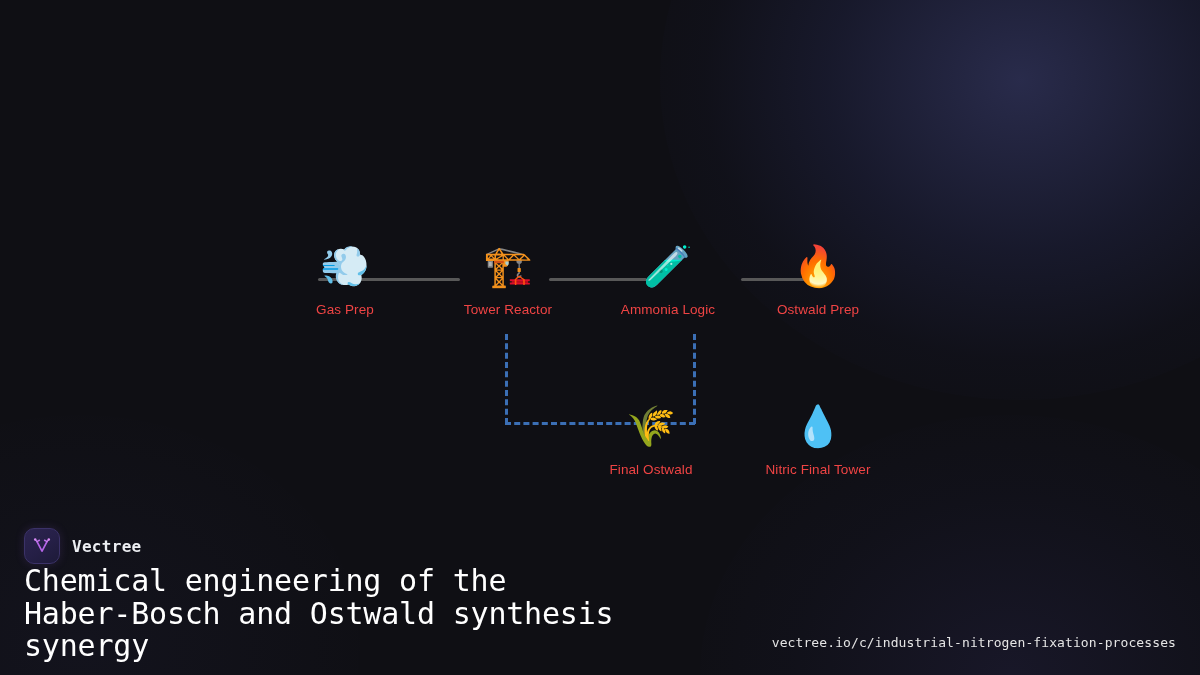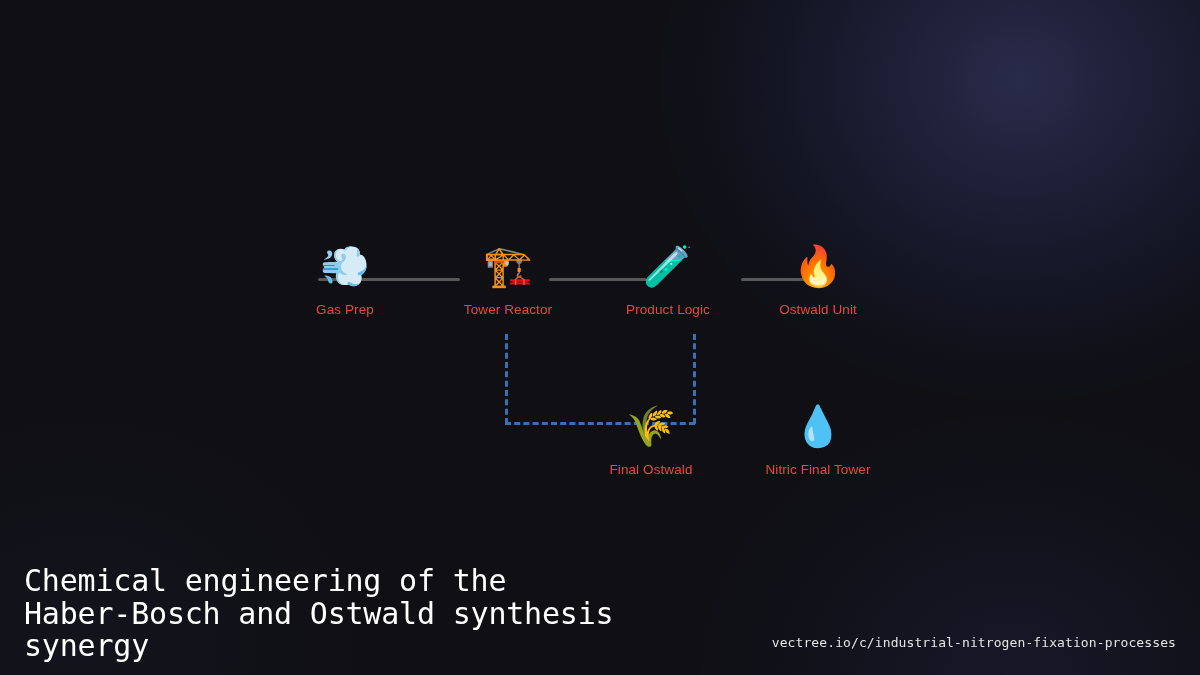--- a/index.html
+++ b/index.html
@@ -193,42 +193,56 @@
       <span class="node-label">Gas Prep</span>
     </div>
 
     <div class="node" style="left:508px; top:240px;">
       <span class="node-icon">🏗️</span>
       <span class="node-label">Tower Reactor</span>
     </div>
 
     <div class="node" style="left:668px; top:240px;">
       <span class="node-icon">🧪</span>
-      <span class="node-label">Product Logic</span>
+      <span class="node-label">Ammonia Logic</span>
     </div>
 
     <div class="node" style="left:818px; top:240px;">
       <span class="node-icon">🔥</span>
-      <span class="node-label">Ostwald Unit</span>
+      <span class="node-label">Ostwald Prep</span>
     </div>
 
     <div class="node" style="left:651px; top:400px;">
       <span class="node-icon">🌾</span>
       <span class="node-label">Final Ostwald</span>
     </div>
 
     <div class="node" style="left:818px; top:400px;">
       <span class="node-icon">💧</span>
       <span class="node-label">Nitric Final Tower</span>
     </div>
 
   </div>
 
   <div id="footer">
 
+    <div class="brand-row">
+      <div class="brand-mark">
+        <svg width="20" height="20" viewBox="0 0 20 20" aria-hidden="true">
+          <path d="M5 5.6 L10 15.2 L15 5.6" fill="none" stroke="#b565e8" stroke-width="1.7" stroke-linecap="round" stroke-linejoin="round"></path>
+          <path d="M5 5.6 L3.3 3.6 M5 5.6 L7.1 4.4" fill="none" stroke="#c97bf0" stroke-width="1.3" stroke-linecap="round"></path>
+          <path d="M15 5.6 L16.7 3.6 M15 5.6 L12.9 4.4" fill="none" stroke="#c97bf0" stroke-width="1.3" stroke-linecap="round"></path>
+          <circle cx="3.2" cy="3.4" r="1.25" fill="#d98cf5"></circle>
+          <circle cx="16.8" cy="3.4" r="1.25" fill="#d98cf5"></circle>
+          <circle cx="7.3" cy="4.3" r="0.85" fill="#b565e8"></circle>
+          <circle cx="12.7" cy="4.3" r="0.85" fill="#b565e8"></circle>
+        </svg>
+      </div>
+      <div class="brand-name">Vectree</div>
+    </div>
 
     <div class="headline">Chemical engineering of the
 Haber-Bosch and Ostwald synthesis
 synergy</div>
 
     <div class="url">vectree.io/c/industrial-nitrogen-fixation-processes</div>
 
   </div>
 
 </div>

